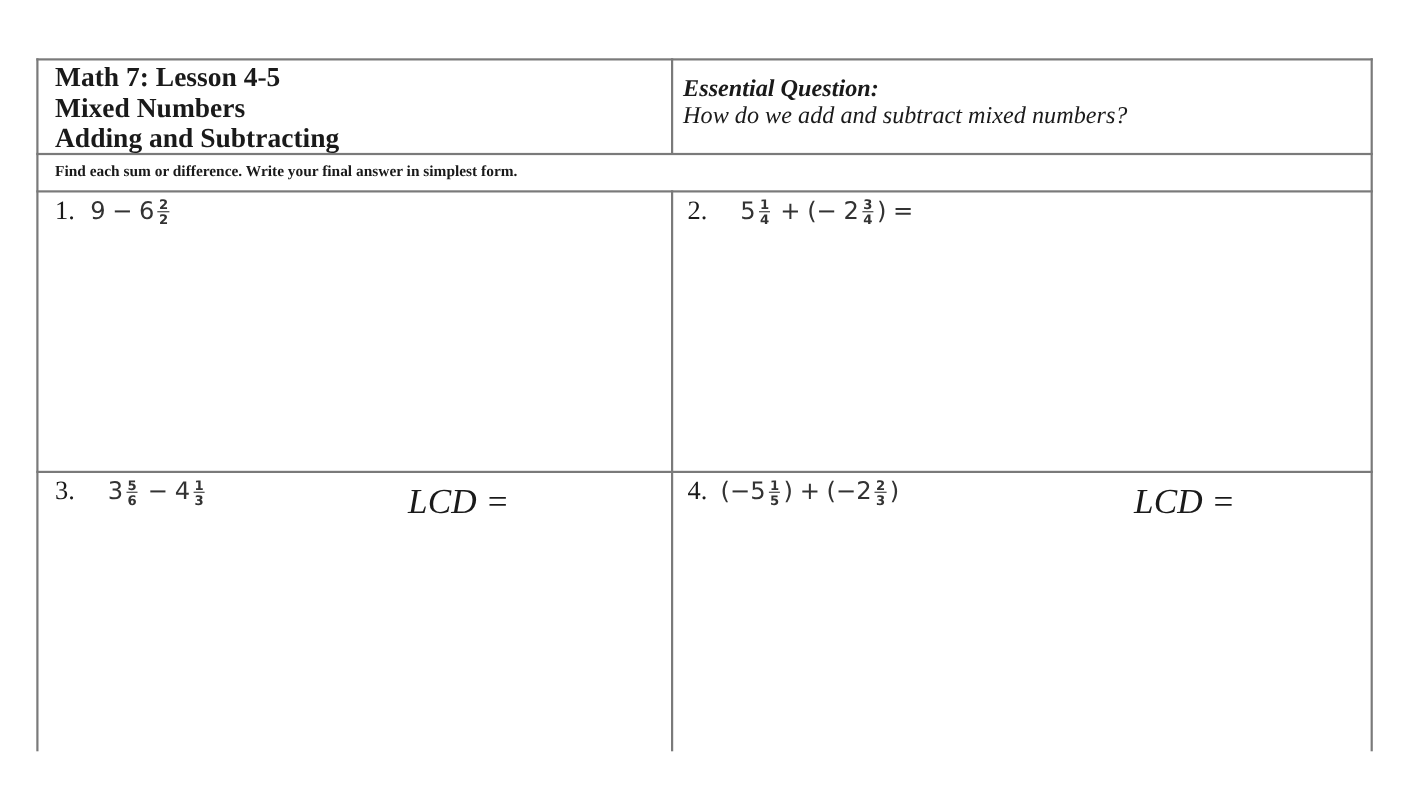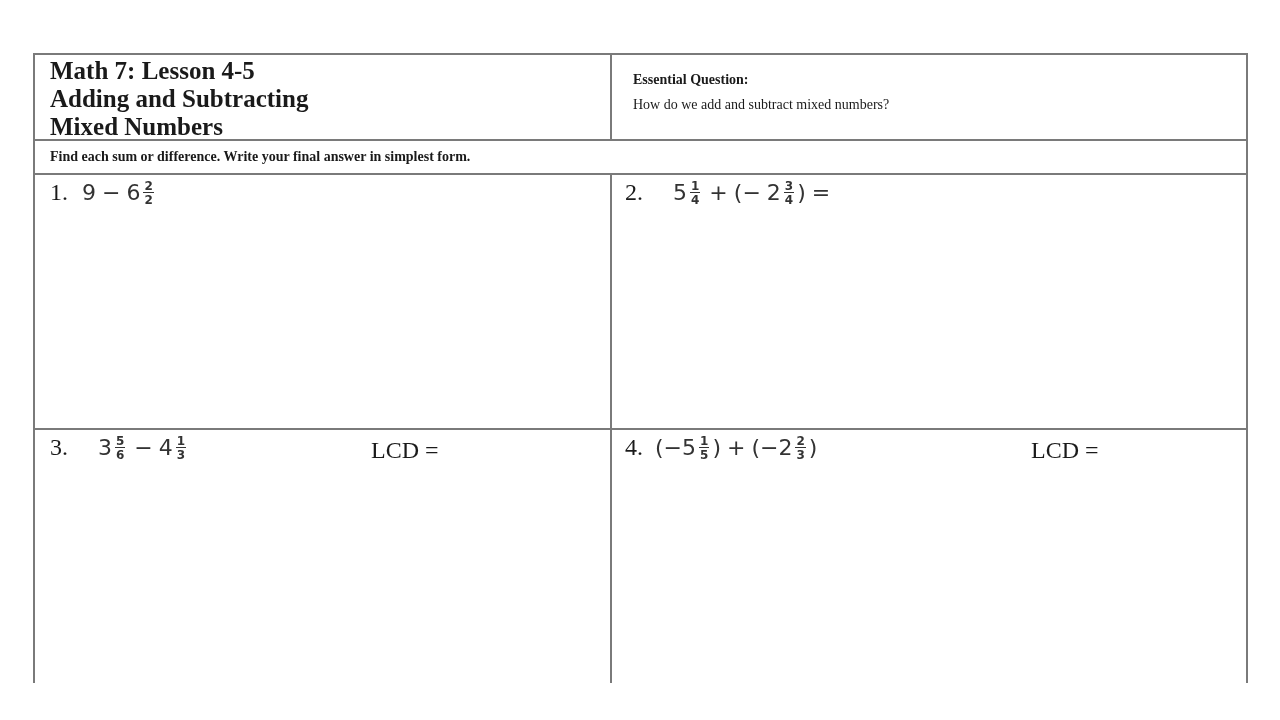--- a/index.html
+++ b/index.html
@@ -5,52 +5,52 @@
   html, body { margin: 0; padding: 0; }
   body {
     width: 1280px; height: 720px; background: #ffffff; position: relative; overflow: hidden;
     font-family: "Liberation Serif", serif; color: #1a1a1a;
   }
   .sheet { position: absolute; left: 33px; top: 53px; width: 1215px; height: 630px; }
   .vline, .hline { position: absolute; background: #7a7a7a; }
   .vline { width: 2px; }
   .hline { height: 2px; }
   .title-block { position: absolute; left: 17px; top: 4px; font-weight: bold; font-size: 25px; line-height: 28px; }
-  .eq-block { position: absolute; left: 600px; top: 14px; font-size: 14px; line-height: 25px; }
+  .eq-block { position: absolute; left: 588px; top: 14px; font-style: italic; font-size: 22px; line-height: 25px; }
   .eq-label { font-weight: bold; }
   .instr { position: absolute; left: 17px; top: 92px; font-weight: bold; font-size: 14px; line-height: 24px; }
   .problem { position: absolute; font-size: 24px; display: flex; align-items: center; white-space: nowrap; }
   .num { font-family: "Liberation Serif", serif; margin-right: 14px; }
   .math { font-family: "DejaVu Sans", sans-serif; font-size: 22px; display: inline-flex; align-items: center; color: #333; }
   .frac { display: inline-flex; flex-direction: column; align-items: center; font-size: 12px; line-height: 12px; margin: 0 3px; font-weight: bold; }
   .frac .n { border-bottom: 1.5px solid #333; padding: 0 1px; }
   .frac .d { padding-top: 1px; }
   .op { margin: 0 6px; }
-  .lcd { position: absolute; font-size: 24px; }
+  .lcd { position: absolute; font-size: 32px; font-style: italic; }
 </style>
 </head>
 <body>
 
 <div class="sheet">
 
   <div class="hline" style="left:0; top:0; width:1215px;"></div>
   <div class="vline" style="left:0; top:0; height:630px;"></div>
   <div class="vline" style="left:1213px; top:0; height:630px;"></div>
 
   <div class="vline" style="left:577px; top:0; height:87px;"></div>
   <div class="hline" style="left:0; top:86px; width:1215px;"></div>
   <div class="hline" style="left:0; top:120px; width:1215px;"></div>
 
   <div class="vline" style="left:577px; top:120px; height:510px;"></div>
   <div class="hline" style="left:0; top:375px; width:1215px;"></div>
 
   <div class="title-block">
     <div>Math 7: Lesson 4-5</div>
+    <div>Mixed Numbers</div>
     <div>Adding and Subtracting</div>
-    <div>Mixed Numbers</div>
   </div>
 
   <div class="eq-block">
     <div class="eq-label">Essential Question:</div>
     <div>How do we add and subtract mixed numbers?</div>
   </div>
 
   <div class="instr">Find each sum or difference.  Write your final answer in simplest form.</div>
 
   <div class="problem" style="left:17px; top:126px;">

